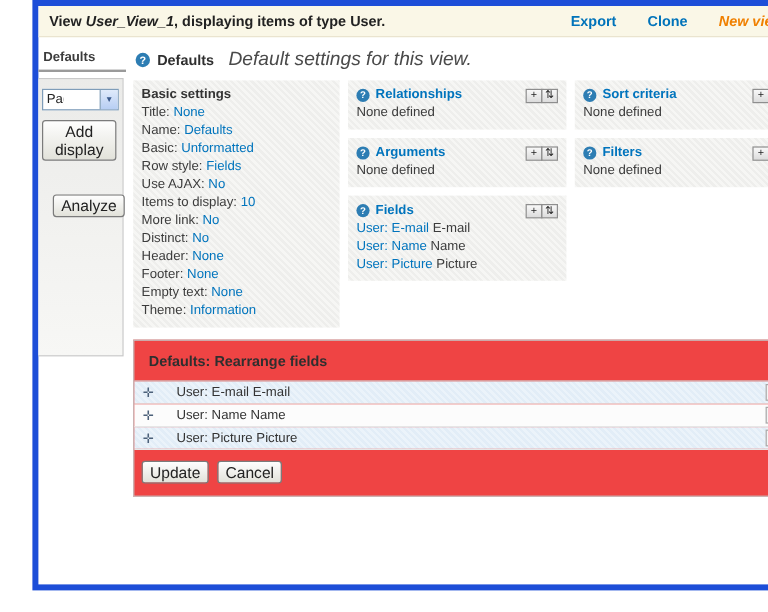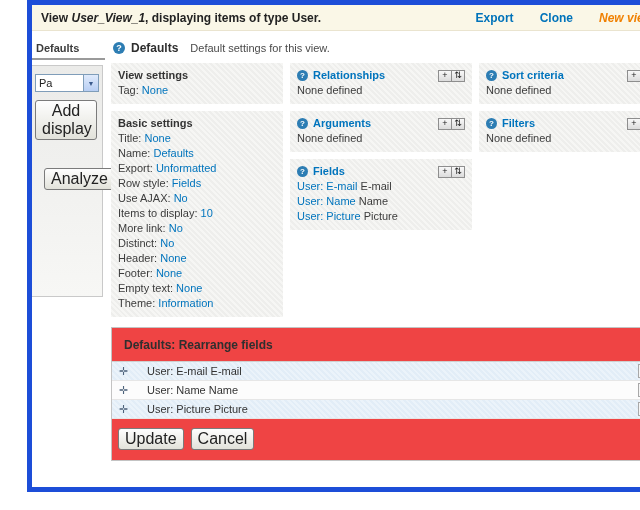--- a/index.html
+++ b/index.html
@@ -17,30 +17,30 @@
 
   .content { padding:6px 6px 0 0; display:flex;justify-content:center; }
 
   
   .sidebar { width:78px; flex:none; }
   .tab { font-weight:bold; font-size:11px; color:#3c3c3c; padding:5px 9px 4px 9px; border-bottom:2px solid #9a9a9a; }
   .side-box { margin:5px 2px 0 2px; border:1px solid #c9c9c9; background:linear-gradient(#ebebe9,#f7f7f5); height:232px; padding:8px 5px; }
   .sel { display:flex; height:18px; width:64px; border:1px solid #7f9db9; background:#fff; cursor:pointer;gap:30px; }
   .sel-val { flex:1; font-size:11px; padding:2px 3px; color:#222; overflow:hidden; }
   .sel-arrow { width:15px; border-left:1px solid #7f9db9; background:linear-gradient(#dfeafb,#b7cef3); color:#3a5a8c; font-size:7px; display:flex; align-items:center; justify-content:center; }
-  .btn { font-family:inherit; border:1px solid #7b7b7b; border-radius:3px; background:linear-gradient(#fefefe,#e2e2da); font-size:16px; padding:1px 6px; color:#222; cursor:pointer; }
+  .btn { font-family:inherit; border:1px solid #7b7b7b; border-radius:3px; background:linear-gradient(#fefefe,#e2e2da); font-size:13px; padding:1px 6px; color:#222; cursor:pointer; }
   .add-display { margin-top:8px; width:100%; }
   .analyze { margin-top:28px; margin-left:9px; }
 
   
   .main { flex:1; padding-left:6px; }
   .main-head { display:flex; align-items:center; padding:4px 0 2px 2px; }
   .help { width:12px; height:12px; border-radius:50%; background:#2d7db3; color:#fff; font-size:9px; font-weight:bold; display:inline-flex; align-items:center; justify-content:center; flex:none; }
   .h-title { font-weight:bold; font-size:12px; color:#2f2f2f; margin-left:6px; }
-  .h-desc { font-size:11px; color:#4a4a4a; margin-left:12px; }
+  .h-desc { font-style:italic; font-size:16px; color:#4a4a4a; margin-left:12px; }
 
   .cols { display:flex; gap:7px; margin-top:6px; align-items:flex-start; }
   .col { display:flex; flex-direction:column; gap:7px; }
   .col1 { width:172px; } .col2 { width:182px; } .col3 { width:182px; }
 
   .bucket { background:repeating-linear-gradient(45deg,#f6f6f4 0 2px,#eeeeec 2px 4px); padding:5px 7px 6px 7px; font-size:11px; line-height:15px; color:#3c3c3c; width:100%; }
   .bucket-head { display:flex; align-items:center; }
   .bucket-head .help { width:11px; height:11px; font-size:8px; }
   .b-title { font-weight:bold; color:#333; }
   .b-link-title { font-weight:bold; color:#0074bd; margin-left:5px; cursor:pointer; }
@@ -95,28 +95,24 @@
       <div class="main-head">
         <span class="help">?</span>
         <span class="h-title">Defaults</span>
         <span class="h-desc">Default settings for this view.</span>
       </div>
 
       <div class="cols">
 
         <div class="col col1">
           <div class="bucket">
-            <div class="b-title">View settings</div>
-            <div class="row"><span>Tag:</span> <a class="val">None</a></div>
-          </div>
-          <div class="bucket">
             <div class="b-title">Basic settings</div>
             <div class="row"><span>Title:</span> <a class="val">None</a></div>
             <div class="row"><span>Name:</span> <a class="val">Defaults</a></div>
-            <div class="row"><span>Export:</span> <a class="val">Unformatted</a></div>
+            <div class="row"><span>Basic:</span> <a class="val">Unformatted</a></div>
             <div class="row"><span>Row style:</span> <a class="val">Fields</a></div>
             <div class="row"><span>Use AJAX:</span> <a class="val">No</a></div>
             <div class="row"><span>Items to display:</span> <a class="val">10</a></div>
             <div class="row"><span>More link:</span> <a class="val">No</a></div>
             <div class="row"><span>Distinct:</span> <a class="val">No</a></div>
             <div class="row"><span>Header:</span> <a class="val">None</a></div>
             <div class="row"><span>Footer:</span> <a class="val">None</a></div>
             <div class="row"><span>Empty text:</span> <a class="val">None</a></div>
             <div class="row"><span>Theme:</span> <a class="val">Information</a></div>
           </div>

